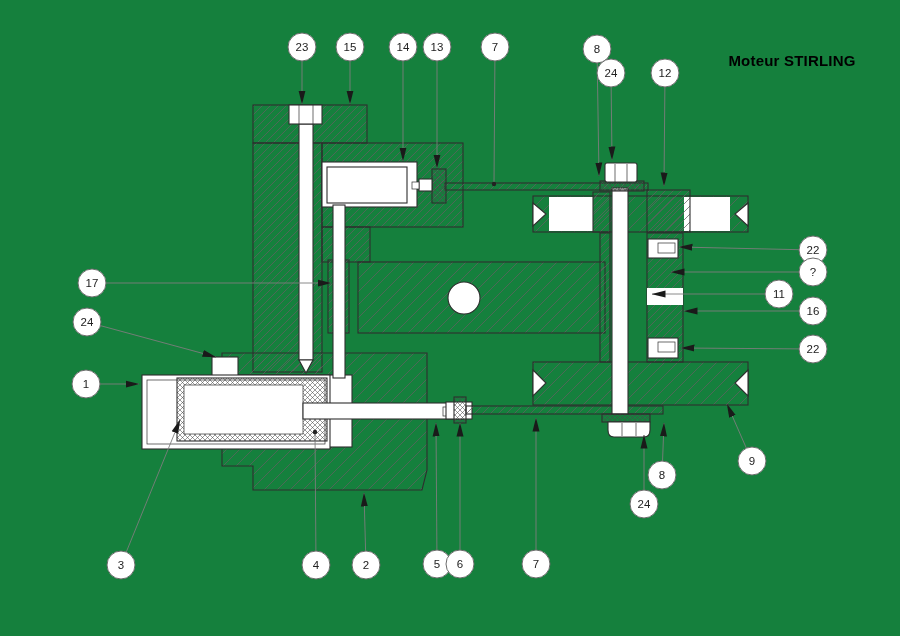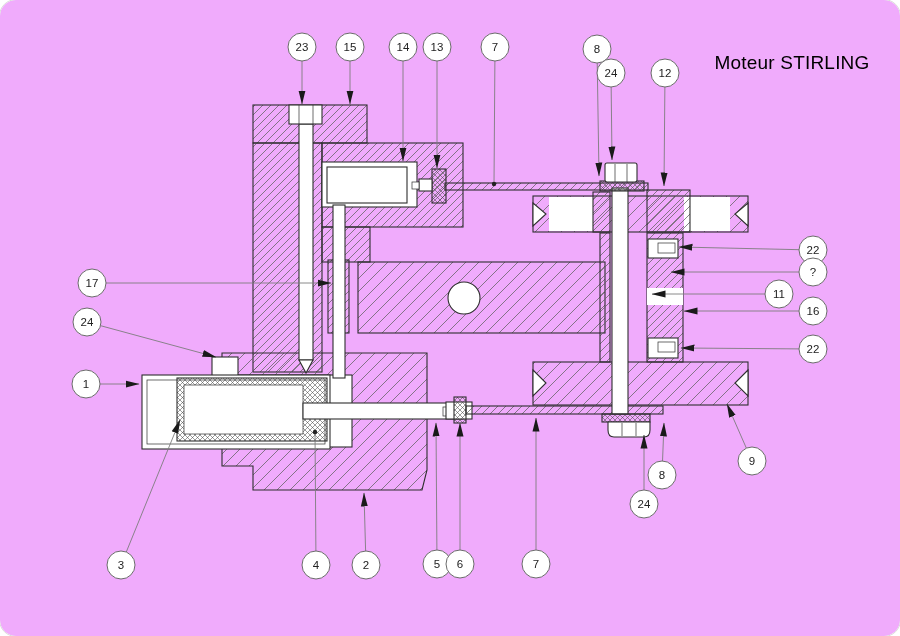--- a/index.html
+++ b/index.html
@@ -1,29 +1,29 @@
 <!DOCTYPE html>
 <html><head>
 <meta charset="utf-8">
 <style>
   html,body{margin:0;padding:0;background:#fff;}
-  #page{position:relative;width:900px;height:636px;background:#f0abfc;outline:1px solid #dcdcdc;
-        font-family:"Liberation Sans",sans-serif;overflow:hidden;border-radius:16px;}
+  #page{position:relative;width:900px;height:636px;background:#15803d;outline:1px solid #dcdcdc;
+        font-family:"Liberation Sans",sans-serif;overflow:hidden;}
   #drawing{position:absolute;left:0;top:0;}
   .outline{stroke:#2e2e2e;stroke-width:1.1;}
   .thin{stroke:#2e2e2e;stroke-width:0.7;}
   .white{fill:#ffffff;}
   .nofill{fill:none;}
   .leader{stroke:#7d7d7d;stroke-width:0.9;fill:none;}
   .balloon{fill:#ffffff;stroke:#6b6b6b;stroke-width:1;}
   .balloon-label{font-family:"Liberation Sans",sans-serif;font-size:11.5px;fill:#222;
                  text-anchor:middle;}
   .leader-dot{fill:#222;stroke:none;}
   #title-block{position:absolute;right:18px;top:52px;width:180px;text-align:center;color:#000;}
-  #title-main{font-size:19px;font-weight:normal;letter-spacing:.2px;}
+  #title-main{font-size:15px;font-weight:bold;letter-spacing:.2px;}
   #title-page{font-size:17px;font-weight:bold;margin-top:22px;}
 </style>
 </head>
 <body>
 
 <div id="page">
 
   <svg id="drawing" width="900" height="636" viewBox="0 0 900 636">
     <defs>
       <pattern id="hatch" width="8" height="8" patternUnits="userSpaceOnUse">

